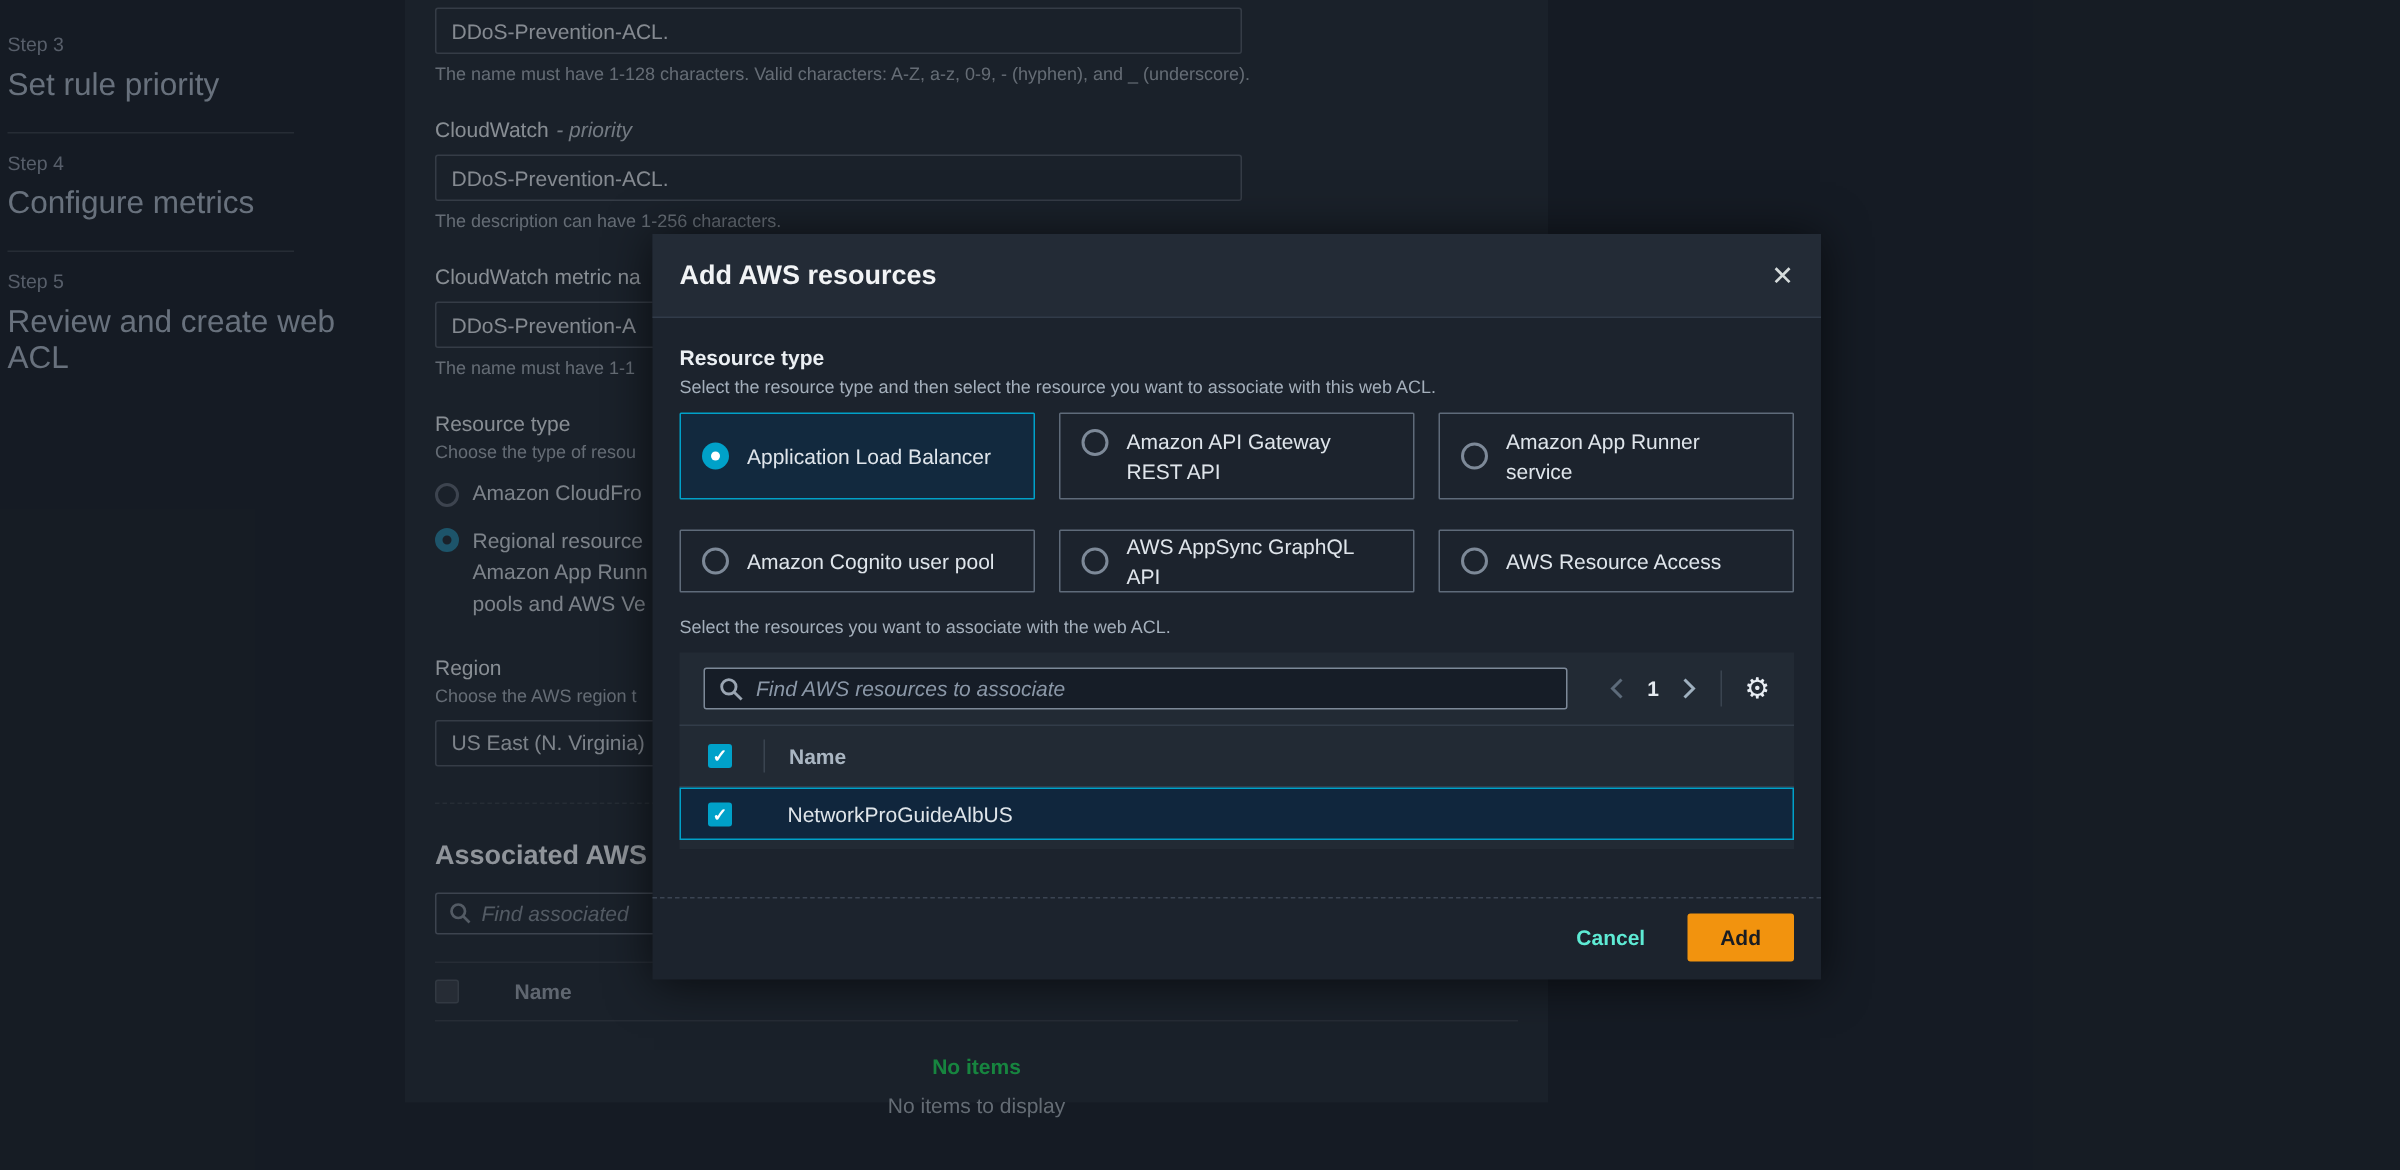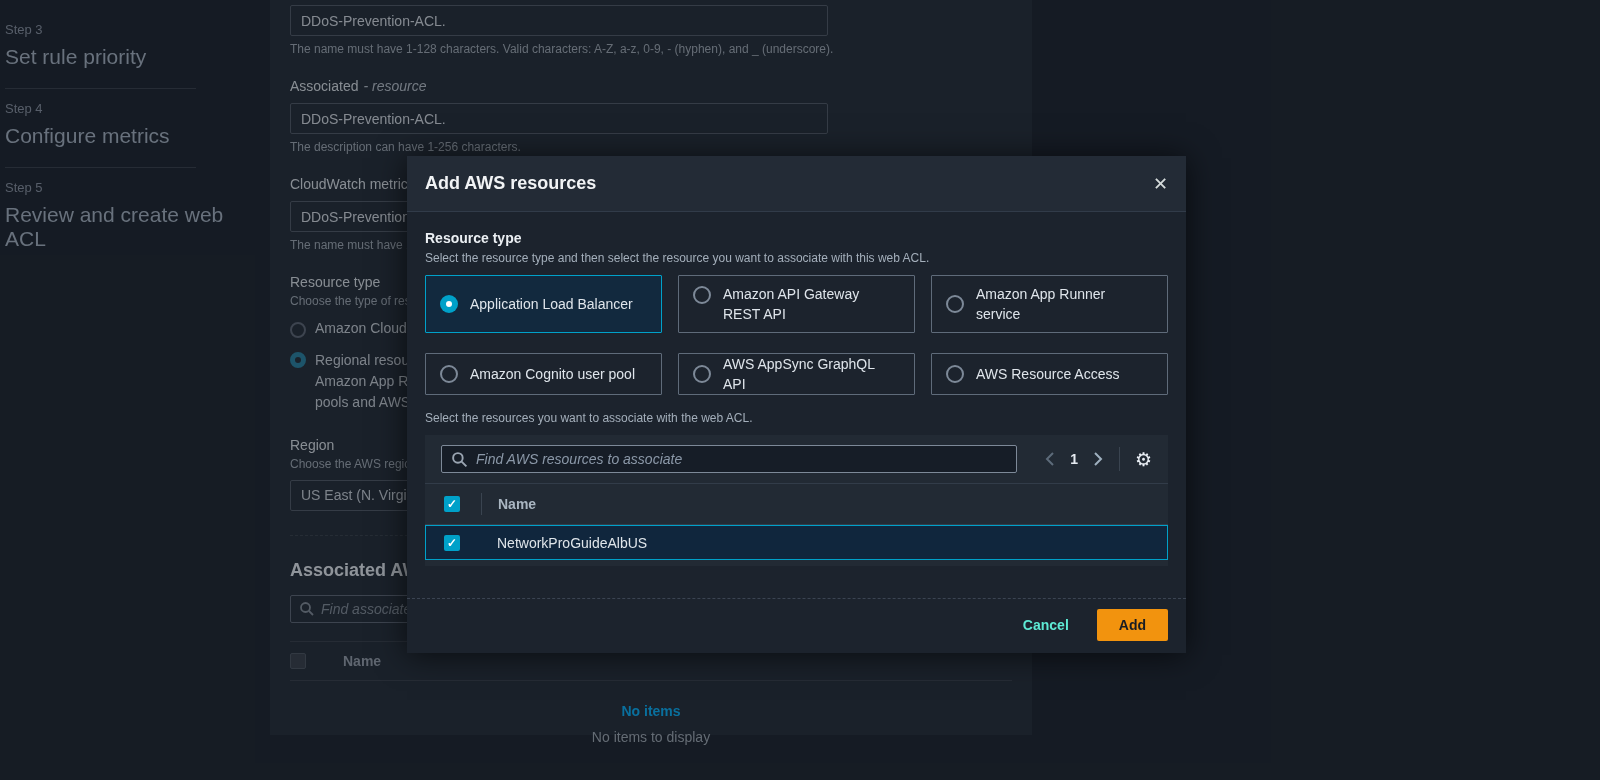--- a/index.html
+++ b/index.html
@@ -43,29 +43,29 @@
     display:block; width:300px; height:28px; padding:0 8px 0 30px;
     background:transparent; border:1px solid #5a6575; border-radius:2px;
     color:#b8c1cc; font-size:14px; font-family:"Liberation Sans",sans-serif;
   }
   .bg-search::placeholder { font-style:italic; color:#7b8694; }
   .bg-thead { display:flex; align-items:center; margin-top:18px; border-top:1px solid #39424f; border-bottom:1px solid #39424f; height:40px; }
   .cb { width:16px; height:16px; border-radius:2px; flex:0 0 auto; }
   .cb.off { border:1px solid #4a5462; background:#39424f; }
   .cb.on { background:#00a1c9; color:#fff; font-size:12px; font-weight:bold; text-align:center; line-height:16px; }
   .bg-thead .colname { font-size:14px; font-weight:bold; color:#8d97a5; margin-left:37px; }
-  .empty-title { text-align:center; font-size:14px; font-weight:bold; color:#0ea5e9; margin-top:22px; }
+  .empty-title { text-align:center; font-size:14px; font-weight:bold; color:#22c55e; margin-top:22px; }
   .empty-sub { text-align:center; font-size:14px; color:#949fac; margin-top:10px; }
 
   
   .overlay { position:absolute; inset:0; background:rgba(0,0,0,0.32); z-index:5; }
 
   
   .modal {
-    position:absolute; left:407px; top:156px; width:779px; height:497px; z-index:10;
+    position:absolute; left:435px; top:156px; width:779px; height:497px; z-index:10;
     background:#1c232d; box-shadow:0 2px 30px rgba(0,0,0,0.65);
     display:flex; flex-direction:column;
   }
   .modal-header {
     height:56px; background:#232b36; border-bottom:1px solid #313b49;
     display:flex; align-items:center; padding:0 18px; flex:0 0 auto;
   }
   .modal-title { font-size:18px; font-weight:bold; color:#f1f3f5; }
   .modal-close { margin-left:auto; font-size:18px; color:#d5dbdb; cursor:pointer; line-height:1; }
   .modal-body { padding:18px; flex:1 1 auto; }
@@ -134,21 +134,21 @@
   <hr class="step-divider">
   <div class="step-label">Step 5</div>
   <div class="step-title">Review and create web ACL</div>
 </div>
 
 <div class="panel">
   <input class="txt-input first" value="DDoS-Prevention-ACL." style="">
   <div class="fld-help">The name must have 1-128 characters. Valid characters: A-Z, a-z, 0-9, - (hyphen), and _ (underscore).</div>
 
   <div class="fld-label">
-    <span>Associated</span><span class="opt">- resource</span>
+    <span>CloudWatch</span><span class="opt">- priority</span>
   </div>
   <input class="txt-input" value="DDoS-Prevention-ACL." style="">
   <div class="fld-help">The description can have 1-256 characters.</div>
 
   <div class="fld-label">CloudWatch metric na</div>
   <input class="txt-input" value="DDoS-Prevention-A" style="">
   <div class="fld-help">The name must have 1-1</div>
 
   <div class="fld-label">Resource type</div>
   <div class="fld-help" style="margin-top:4px">Choose the type of resou</div>

